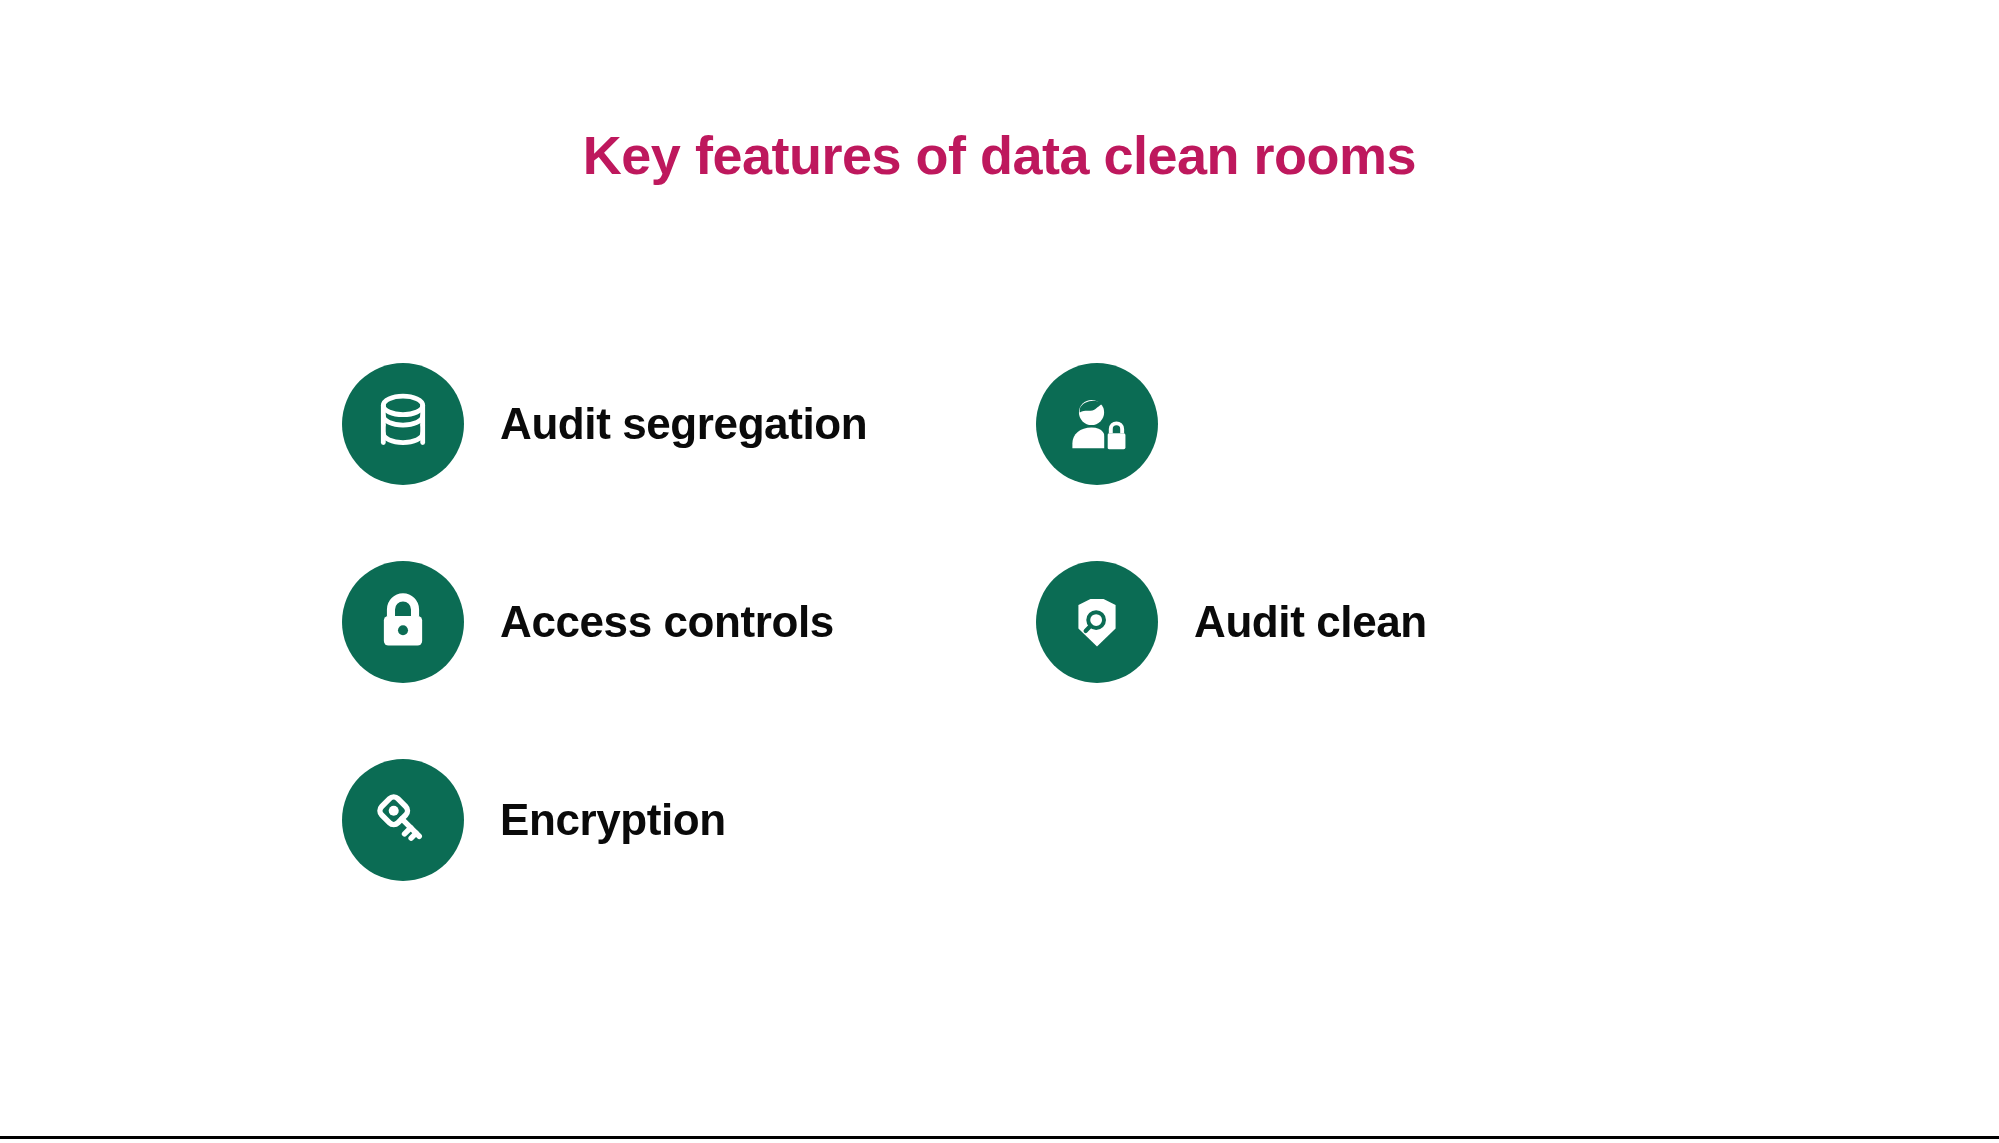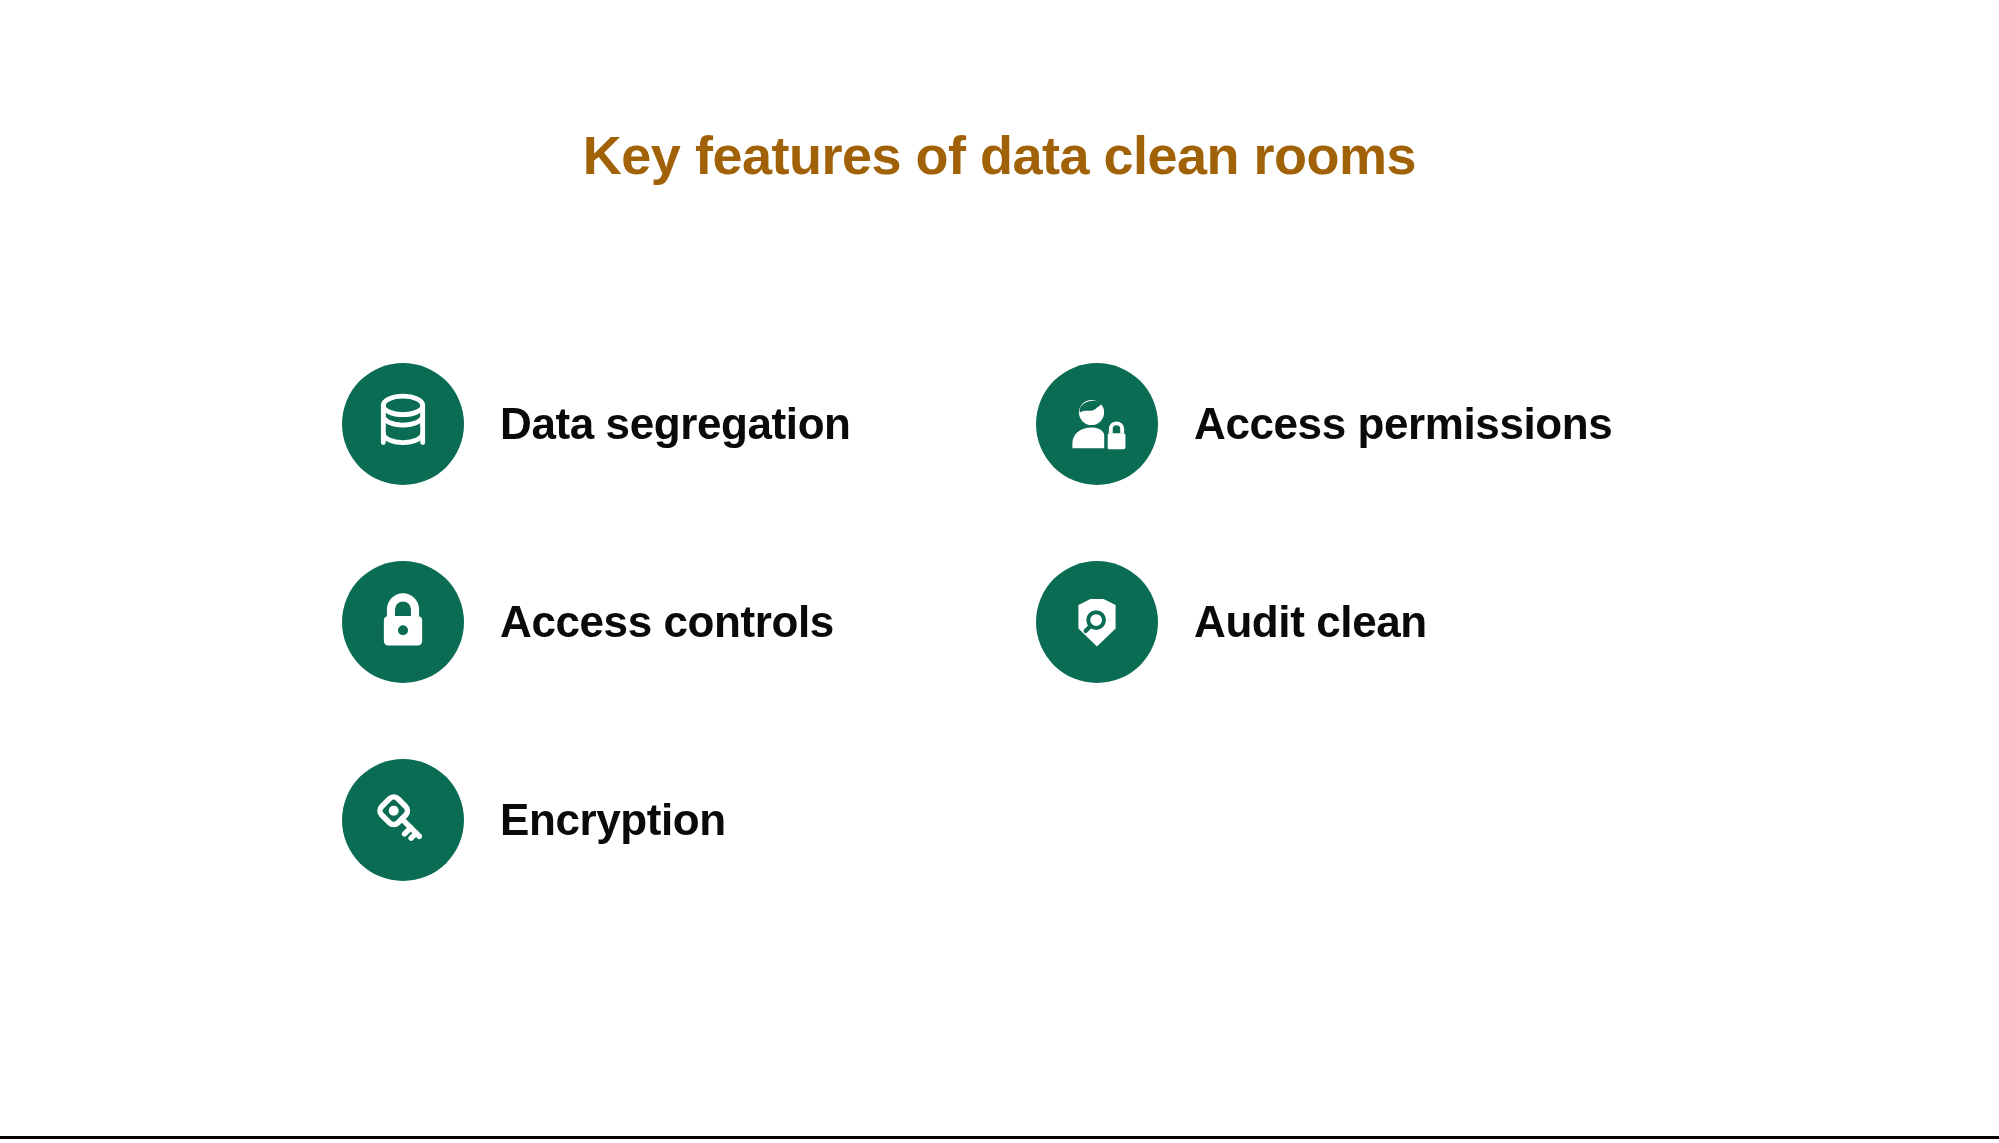--- a/index.html
+++ b/index.html
@@ -25,21 +25,21 @@
   
   .slide-title {
     position: absolute;
     top: 126px;
     left: 0;
     width: 1999px;
     text-align: center;
     font-size: 54px;
     font-weight: 700;
     letter-spacing: -0.5px;
-    color: #a16207;
+    color: #be185d;
     line-height: 1.1;
     white-space: nowrap;
   }
 
   
   .features {
     position: absolute;
     top: 363px;
     left: 342px;
     width: 1400px;
@@ -115,21 +115,21 @@
               <ellipse cx="32" cy="15" rx="18" ry="8.5"></ellipse>
               <path d="M14 15 V 33"></path>
               <path d="M50 15 V 33"></path>
               <path d="M14 24.5 C 14 29.2 22.1 33 32 33 C 41.9 33 50 29.2 50 24.5"></path>
               <path d="M14 33 V 49"></path>
               <path d="M50 33 V 49"></path>
               <path d="M14 40.5 C 14 45.2 22.1 49 32 49 C 41.9 49 50 45.2 50 40.5"></path>
             </g>
           </svg>
         </div>
-        <div class="feature-label">Data segregation</div>
+        <div class="feature-label">Audit segregation</div>
       </div>
 
       <div class="feature-item col-2">
         <div class="icon-badge">
           <svg viewBox="0 0 64 64" aria-hidden="true">
             <g fill="#ffffff">
 
               <circle cx="27" cy="21.5" r="11.5"></circle>
 
               <path d="M16.2 17.8 C 19.5 10.5 31 8.5 37 13.5 C 33.5 15.2 31.5 18.6 27.8 19.6 C 24.2 20.6 20.5 19 16.2 21.5 Z" fill="#0b6c54"></path>
@@ -137,21 +137,20 @@
               <path d="M27 35.2 C 16.6 35.2 9.5 41.4 9.5 49.6 L 9.5 54.2 L 40 54.2 L 40 49.6 C 40 41.4 37.4 35.2 27 35.2 Z"></path>
 
               <rect x="41.5" y="40.5" width="16.5" height="14.5" rx="1.6"></rect>
 
               <path d="M44.6 40.5 V 36.6 A 5.2 5.2 0 0 1 55 36.6 V 40.5" fill="none" stroke="#ffffff" stroke-width="3.6"></path>
 
               <path d="M38.6 38.6 L 41.6 38.6 L 41.6 56.4 L 38.6 56.4 Z" fill="#0b6c54"></path>
             </g>
           </svg>
         </div>
-        <div class="feature-label">Access permissions</div>
       </div>
 
     </div>
 
     <div class="feature-row">
 
       <div class="feature-item col-1">
         <div class="icon-badge">
           <svg viewBox="0 0 64 64" aria-hidden="true">
             <g>

